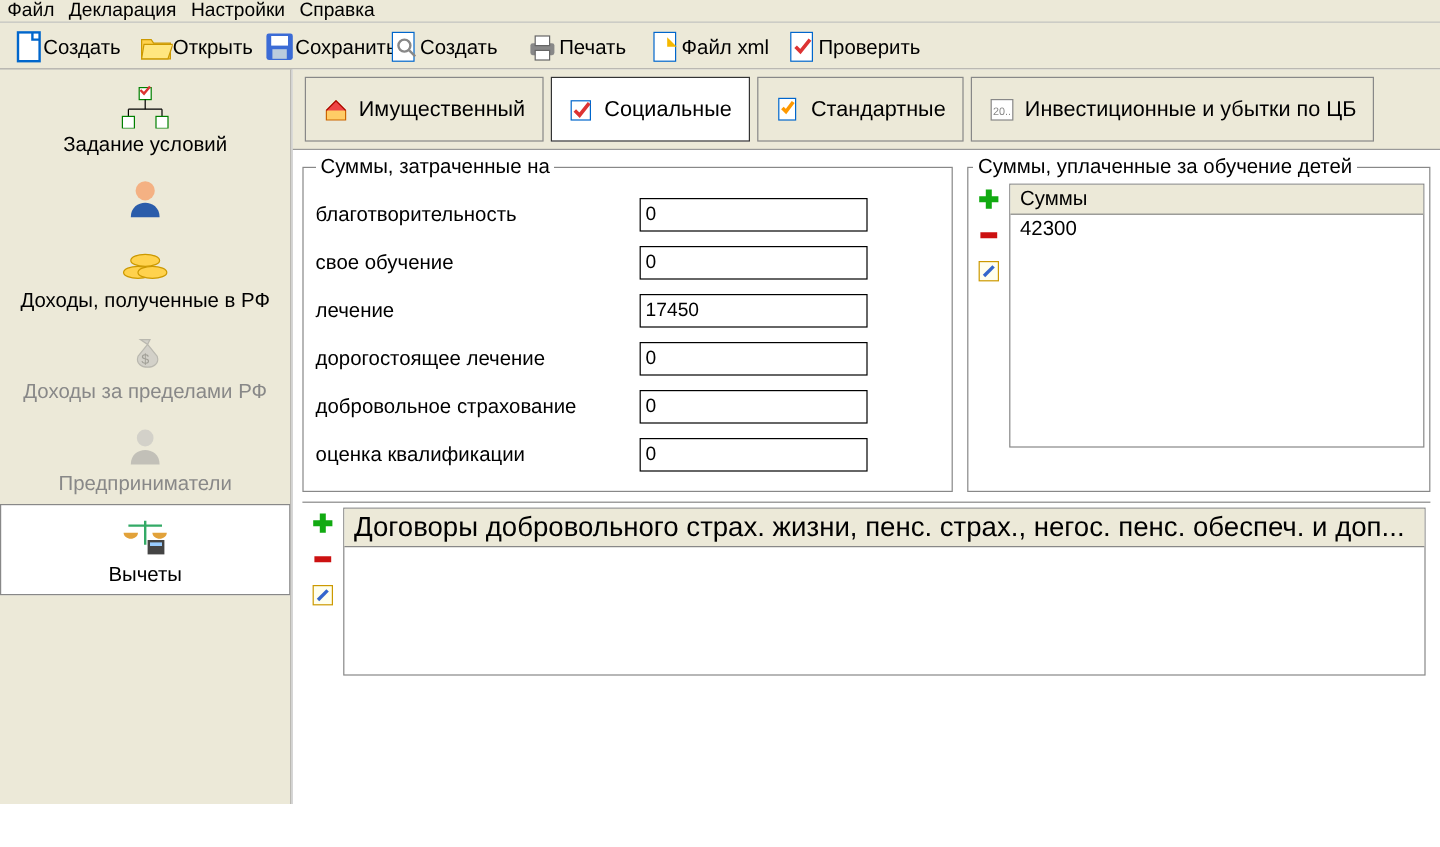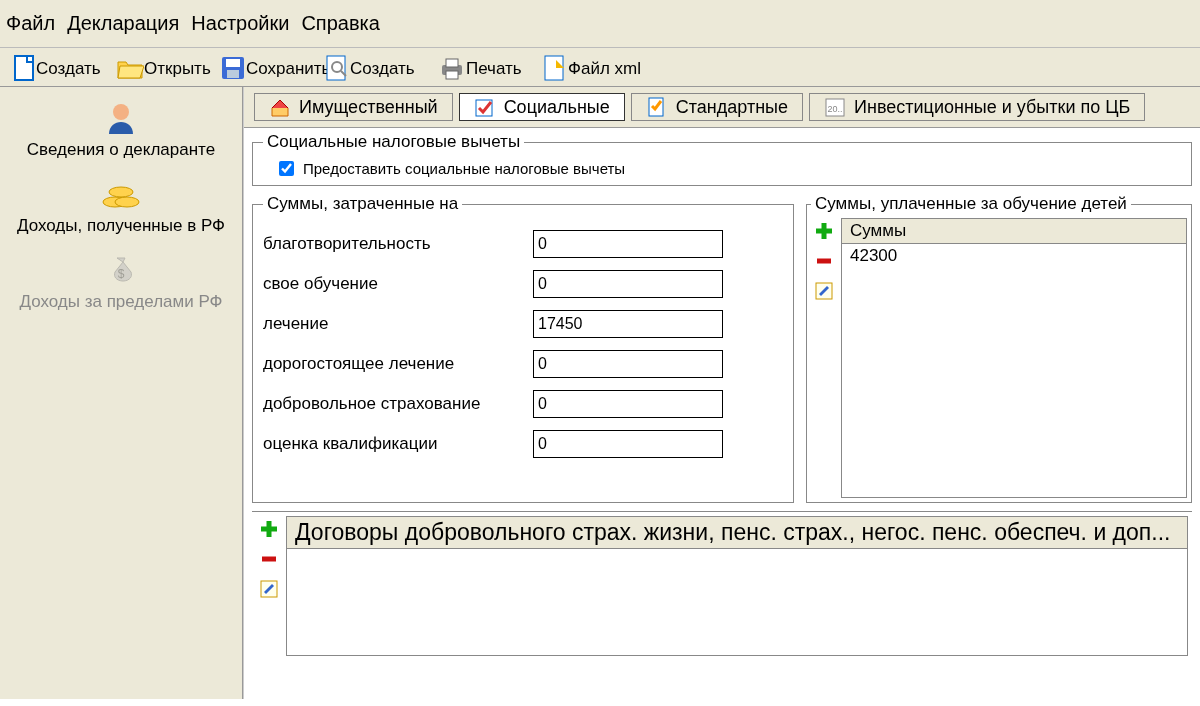--- a/index.html
+++ b/index.html
@@ -1,44 +1,44 @@
 <!DOCTYPE html>
 <html><head>
 <meta charset="utf-8">
 <style>
 html,body{margin:0;padding:0;font-family:Tahoma,Arial,sans-serif;font-size:15px;color:#000;background:#fff;width:1200px;height:706px;overflow:hidden}
-.menubar{background:#ece9d8;border-bottom:1px solid #bbb;padding:12px 6px;display:flex;gap:12px;font-size:20px}
+.menubar{background:#ece9d8;border-bottom:1px solid #bbb;padding:0 6px;display:flex;gap:12px;font-size:16px}
 .menubar span{cursor:default}
 .toolbar{background:#ece9d8;border-bottom:1px solid #999;display:flex;gap:0;padding:4px 10px 2px}
 .tbtn{display:flex;flex-direction:row;align-items:center;width:100px;cursor:pointer;padding:2px}
 .tbtn .ico{height:28px;display:flex;align-items:center;justify-content:center}
 .tbtn .lab{font-size:17px;margin-top:2px}
 .body{display:flex;height:612px}
 .sidebar{width:242px;background:#ece9d8;border-right:1px solid #999;display:flex;flex-direction:column;align-items:center;padding-top:4px}
 .navitem{width:100%;text-align:center;padding:6px 2px;cursor:pointer;border:1px solid transparent;box-sizing:border-box}
 .navitem.sel{background:#fff;border:1px solid #888}
 .navitem.dis{color:#888}
 .navitem .ni{height:40px;display:flex;align-items:center;justify-content:center}
 .navitem .nl{font-size:17px;margin-top:2px}
 .main{flex:1;background:#fff;display:flex;flex-direction:column;border-left:1px solid #ccc}
 .tabs{display:flex;gap:6px;padding:6px 10px;background:#ece9d8;border-bottom:1px solid #999}
-.tab{display:flex;align-items:center;gap:8px;padding:2px 14px;border:1px solid #888;background:#ece9d8;cursor:pointer;font-size:18px}
+.tab{display:flex;align-items:center;gap:8px;padding:15px 14px;border:1px solid #888;background:#ece9d8;cursor:pointer;font-size:18px}
 .tab.sel{background:#fff;border:1px solid #333;box-shadow:inset 0 0 0 1px #fff}
 .content{flex:1;padding:4px 8px;display:flex;flex-direction:column;gap:4px;overflow:hidden}
 fieldset{border:1px solid #888;margin:0 0 4px;padding:4px 10px}
 legend{font-size:17px;padding:0 4px}
 .chk{display:flex;align-items:center;gap:6px;margin:2px 0 2px 12px}
 .chk input{width:15px;height:15px}
 .row2{display:flex;gap:12px}
 fieldset.sums{flex:0 0 520px}
 .frow{display:flex;align-items:center;margin:12px 0}
 .frow .lab{width:270px;font-size:17px}
 .frow input{width:180px;border:1px solid #000;padding:2px 4px;font-size:16px;height:22px}
 fieldset.child{flex:1;padding:4px}
-.listctl{display:flex;gap:4px;height:280px}
+.listctl{display:flex;gap:4px;height:220px}
 .lbtns{display:flex;flex-direction:column;gap:8px;padding:2px}
 .ibtn{width:22px;height:22px;display:flex;align-items:center;justify-content:center;cursor:pointer}
 .grid{flex:1;border:1px solid #888;background:#fff}
 .grid .hdr{background:#ece9d8;border-bottom:1px solid #888;padding:2px 8px;font-size:17px}
 .grid .cell{padding:2px 8px;font-size:17px}
 .bottom{display:flex;gap:4px;border-top:1px solid #888;padding:4px;height:140px}
 .bottom .grid2{flex:1;border:1px solid #888;background:#fff}
 .grid2 .hdr{background:#ece9d8;border-bottom:1px solid #888;padding:2px 8px;font-size:23px;white-space:nowrap;overflow:hidden}
 svg{display:block}
 </style>
@@ -103,51 +103,96 @@
   </div>
   <div class="tbtn" style="width:110px">
     <div class="ico">
         <svg width="26" height="28">
           <rect x="3" y="2" width="18" height="24" fill="#fff" stroke="#06c"></rect>
           <path d="M14 6l8 8-8 0z" fill="#f5b800"></path>
         </svg>
       </div>
     <div class="lab">Файл xml</div>
   </div>
+  <div class="tbtn" style="width:110px">
+    <div class="ico">
+        <svg width="26" height="28">
+          <rect x="3" y="2" width="18" height="24" fill="#fff" stroke="#06c"></rect>
+          <path d="M7 14l4 4 8-10" fill="none" stroke="#d33" stroke-width="3"></path>
+        </svg>
+      </div>
+    <div class="lab">Проверить</div>
+  </div>
 </div>
 
 <div class="body">
   <div class="sidebar">
     <div class="navitem">
       <div class="ni">
+          <svg width="44" height="36">
+            <rect x="17" y="2" width="10" height="10" fill="#fff" stroke="#008000"></rect>
+            <path d="M6 8l3 3 5-6" stroke="#d33" stroke-width="2" fill="none" transform="translate(12,-4)"></path>
+            <line x1="22" y1="12" x2="22" y2="20" stroke="#000"></line>
+            <line x1="8" y1="20" x2="36" y2="20" stroke="#000"></line>
+            <line x1="8" y1="20" x2="8" y2="26" stroke="#000"></line>
+            <line x1="36" y1="20" x2="36" y2="26" stroke="#000"></line>
+            <rect x="3" y="26" width="10" height="10" fill="#fff" stroke="#008000"></rect>
+            <rect x="31" y="26" width="10" height="10" fill="#fff" stroke="#008000"></rect>
+          </svg>
+        </div>
+      <div class="nl">Задание условий</div>
+    </div>
+    <div class="navitem">
+      <div class="ni">
           <svg width="36" height="36">
             <circle cx="18" cy="12" r="8" fill="#f4b183"></circle>
             <path d="M6 34c0-8 6-12 12-12s12 4 12 12" fill="#2a5caa"></path>
           </svg>
         </div>
-      <div class="nl">Сведения о декларанте</div>
     </div>
     <div class="navitem">
       <div class="ni">
           <svg width="40" height="32">
             <ellipse cx="14" cy="24" rx="12" ry="5" fill="#ffd24d" stroke="#c90"></ellipse>
             <ellipse cx="26" cy="24" rx="12" ry="5" fill="#ffd24d" stroke="#c90"></ellipse>
             <ellipse cx="20" cy="14" rx="12" ry="5" fill="#ffd24d" stroke="#c90"></ellipse>
           </svg>
         </div>
       <div class="nl">Доходы, полученные в РФ</div>
     </div>
     <div class="navitem dis">
       <div class="ni">
           <svg width="32" height="32" opacity="0.5">
             <path d="M12 4h8l-2 4 8 10c4 12-20 12-16 0l8-10z" fill="#bbb" stroke="#888"></path>
             <text x="16" y="24" font-size="12" text-anchor="middle" fill="#555">$</text>
           </svg>
         </div>
       <div class="nl">Доходы за пределами РФ</div>
+    </div>
+    <div class="navitem dis">
+      <div class="ni">
+          <svg width="36" height="36" opacity="0.5">
+            <circle cx="18" cy="12" r="7" fill="#bbb"></circle>
+            <path d="M6 34c0-8 6-12 12-12s12 4 12 12" fill="#999"></path>
+          </svg>
+        </div>
+      <div class="nl">Предприниматели</div>
+    </div>
+    <div class="navitem sel">
+      <div class="ni">
+          <svg width="44" height="34">
+            <line x1="22" y1="4" x2="22" y2="24" stroke="#3a6" stroke-width="2"></line>
+            <line x1="8" y1="8" x2="36" y2="8" stroke="#3a6" stroke-width="2"></line>
+            <path d="M4 14c0 3 3 5 6 5s6-2 6-5" fill="#e2a23a"></path>
+            <path d="M28 14c0 3 3 5 6 5s6-2 6-5" fill="#e2a23a"></path>
+            <rect x="24" y="20" width="14" height="12" fill="#444"></rect>
+            <rect x="26" y="22" width="10" height="3" fill="#9cf"></rect>
+          </svg>
+        </div>
+      <div class="nl">Вычеты</div>
     </div>
   </div>
 
   <div class="main">
     <div class="tabs">
       <div class="tab">
         <span>
             <svg width="22" height="22">
               <path d="M3 12L11 4l8 8v8H3z" fill="#fc6" stroke="#c60"></path>
               <path d="M3 12L11 4l8 8" fill="#e44" stroke="#a00"></path>
@@ -178,27 +223,20 @@
             <svg width="22" height="22">
               <rect x="2" y="3" width="18" height="17" fill="#fff" stroke="#888"></rect>
               <text x="11" y="16" font-size="9" text-anchor="middle" fill="#888">20..</text>
             </svg>
           </span>
         <span>Инвестиционные и убытки по ЦБ</span>
       </div>
     </div>
 
     <div class="content">
-      <fieldset>
-        <legend>Социальные налоговые вычеты</legend>
-        <div class="chk">
-          <input type="checkbox" checked="" style="">
-          <span>Предоставить социальные налоговые вычеты</span>
-        </div>
-      </fieldset>
 
       <div class="row2">
         <fieldset class="sums">
           <legend>Суммы, затраченные на</legend>
           <div class="frow">
               <div class="lab">благотворительность</div>
               <input value="0" style="">
             </div>
           <div class="frow">
               <div class="lab">свое обучение</div>

